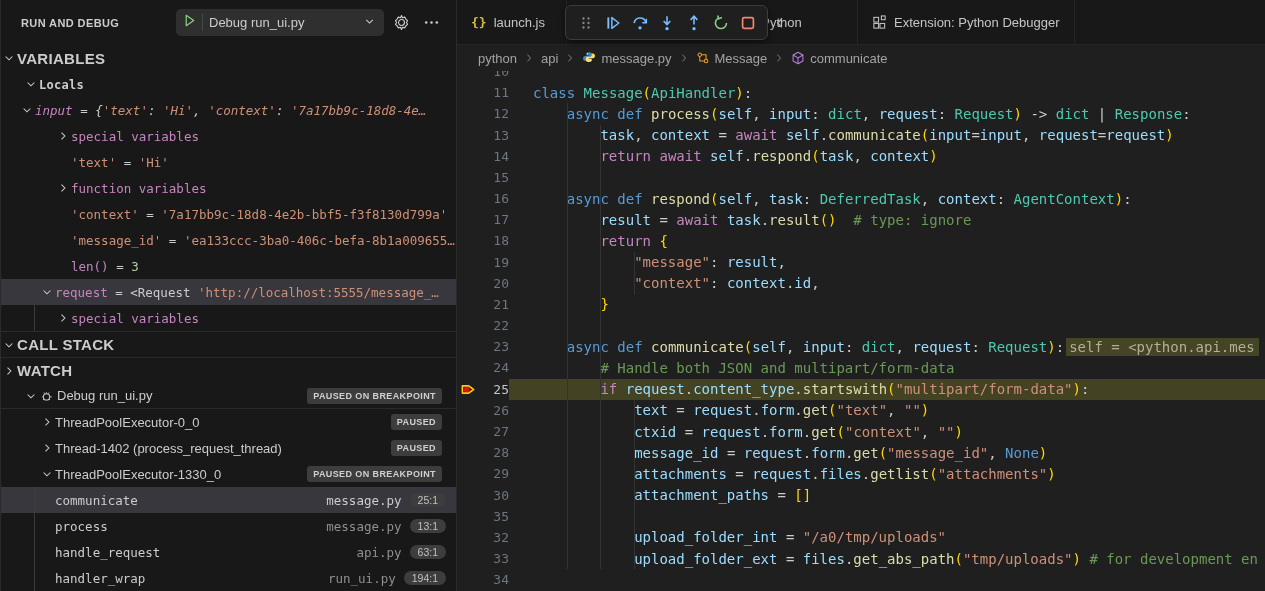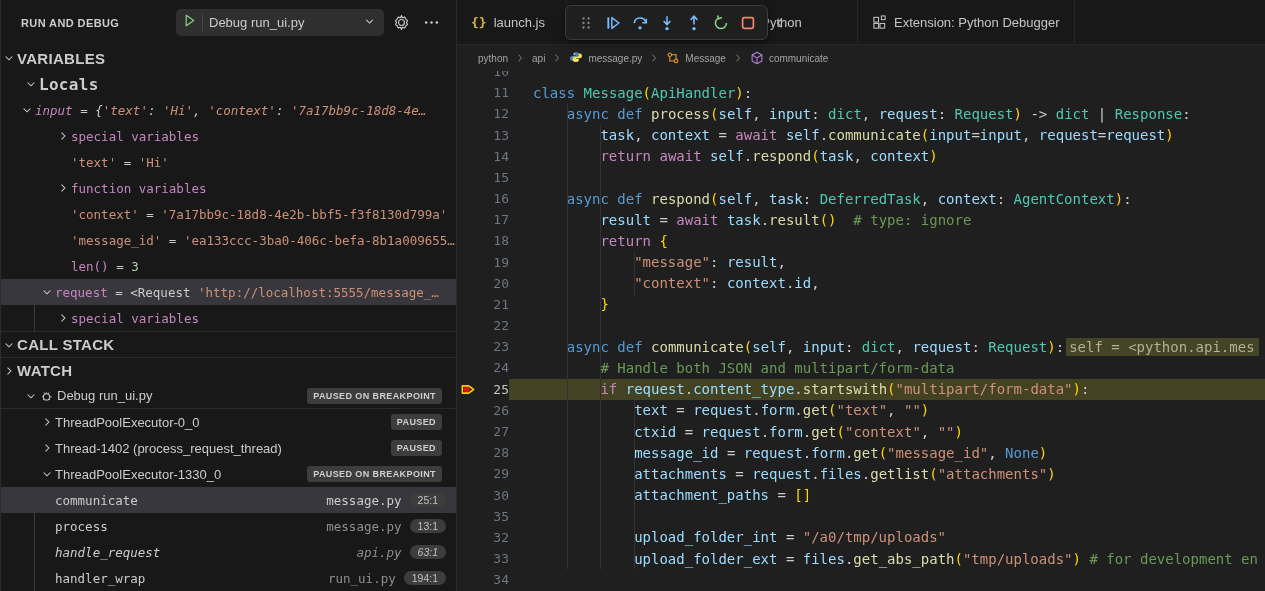--- a/index.html
+++ b/index.html
@@ -55,21 +55,21 @@
   .json-ic { color:#d7ba3d; font-family:"DejaVu Sans Mono", monospace; font-weight:bold; font-size:13px; }
   #dbg-toolbar { position:absolute; left:108px; top:5px; height:35px; background:#1f1f1f;
     border:1px solid #3c3c3c; border-radius:6px; box-shadow:0 2px 6px rgba(0,0,0,.5);
     display:flex; align-items:center; padding:0 6px; z-index:5; }
   .dbg-ic { width:27px; height:27px; display:flex; align-items:center; justify-content:center;
     cursor:pointer; border-radius:4px; }
   #tab-scroll-left { position:absolute; left:316px; top:0; height:45px; display:flex; align-items:center;
     color:#b0b0b0; cursor:pointer; z-index:4; }
 
   #breadcrumbs { height:26px; display:flex; align-items:center; padding-left:21px;
-    background:#1f1f1f; font-size:10px; color:#a3a3a3; }
+    background:#1f1f1f; font-size:13px; color:#a3a3a3; }
   .bc-item { display:flex; align-items:center; cursor:pointer; }
   .bc-item .bc-ic { margin-right:5px; display:flex; }
   .bc-sep { margin:0 6px; color:#8a8a8a; display:flex; }
 
   #code-viewport { position:relative; height:520px; overflow:hidden; }
   #code-lines { position:absolute; left:0; top:-10px; width:100%;
     font-family:"DejaVu Sans Mono", monospace; font-size:14px; }
   .cline { position:relative; height:21.18px; display:flex; align-items:center; white-space:pre; }
   .gut-bp { position:absolute; left:3px; width:17px; height:17px; }
   .lnum { flex:none; width:52px; text-align:right; color:#6e7681; font-size:13px; }
@@ -122,21 +122,21 @@
         </span>
       <span class="sect-head">VARIABLES</span>
     </div>
     <div id="vars-rows">
         <div class="row" style="padding-left: 22px;">
           <span class="chev">
             <svg width="12" height="12" viewBox="0 0 16 16" fill="none" xmlns="http://www.w3.org/2000/svg">
               <path d="M3.5 6l4.5 4.5L12.5 6" stroke="#cccccc" stroke-width="1.4"></path>
             </svg>
           </span>
-          <span class="mono"><span class="sect-head" style="font-size: 16px;">Locals</span></span>
+          <span class="mono"><span class="sect-head" style="font-size: 12px;">Locals</span></span>
         </div>
         <div class="row" style="padding-left: 18px; font-style: italic;">
           <span class="chev">
             <svg width="12" height="12" viewBox="0 0 16 16" fill="none" xmlns="http://www.w3.org/2000/svg">
               <path d="M3.5 6l4.5 4.5L12.5 6" stroke="#cccccc" stroke-width="1.4"></path>
             </svg>
           </span>
           <span class="mono"><span class="vt-name">input</span><span class="vt-pun"> = {</span><span class="vt-str">'text'</span><span class="vt-pun">: </span><span class="vt-str">'Hi'</span><span class="vt-pun">, </span><span class="vt-str">'context'</span><span class="vt-pun">: </span><span class="vt-str">'7a17bb9c-18d8-4e…</span></span>
         </div>
         <div class="row" style="padding-left: 54px;">
@@ -255,21 +255,21 @@
           <span class="frame-name">communicate</span>
           <span class="frame-file">message.py</span>
           <span class="line-badge">25:1</span>
         </div>
         <div class="row" style="padding-left: 54px;">
           <div class="guide-line" style="top: 0px; height: 26px;"></div>
           <span class="frame-name">process</span>
           <span class="frame-file">message.py</span>
           <span class="line-badge">13:1</span>
         </div>
-        <div class="row" style="padding-left: 54px; font-style: italic;">
+        <div class="row" style="padding-left: 54px;">
           <div class="guide-line" style="top: 0px; height: 26px;"></div>
           <span class="frame-name">handle_request</span>
           <span class="frame-file">api.py</span>
           <span class="line-badge">63:1</span>
         </div>
         <div class="row" style="padding-left: 54px;">
           <div class="guide-line" style="top: 0px; height: 26px;"></div>
           <span class="frame-name">handler_wrap</span>
           <span class="frame-file">run_ui.py</span>
           <span class="line-badge">194:1</span>

